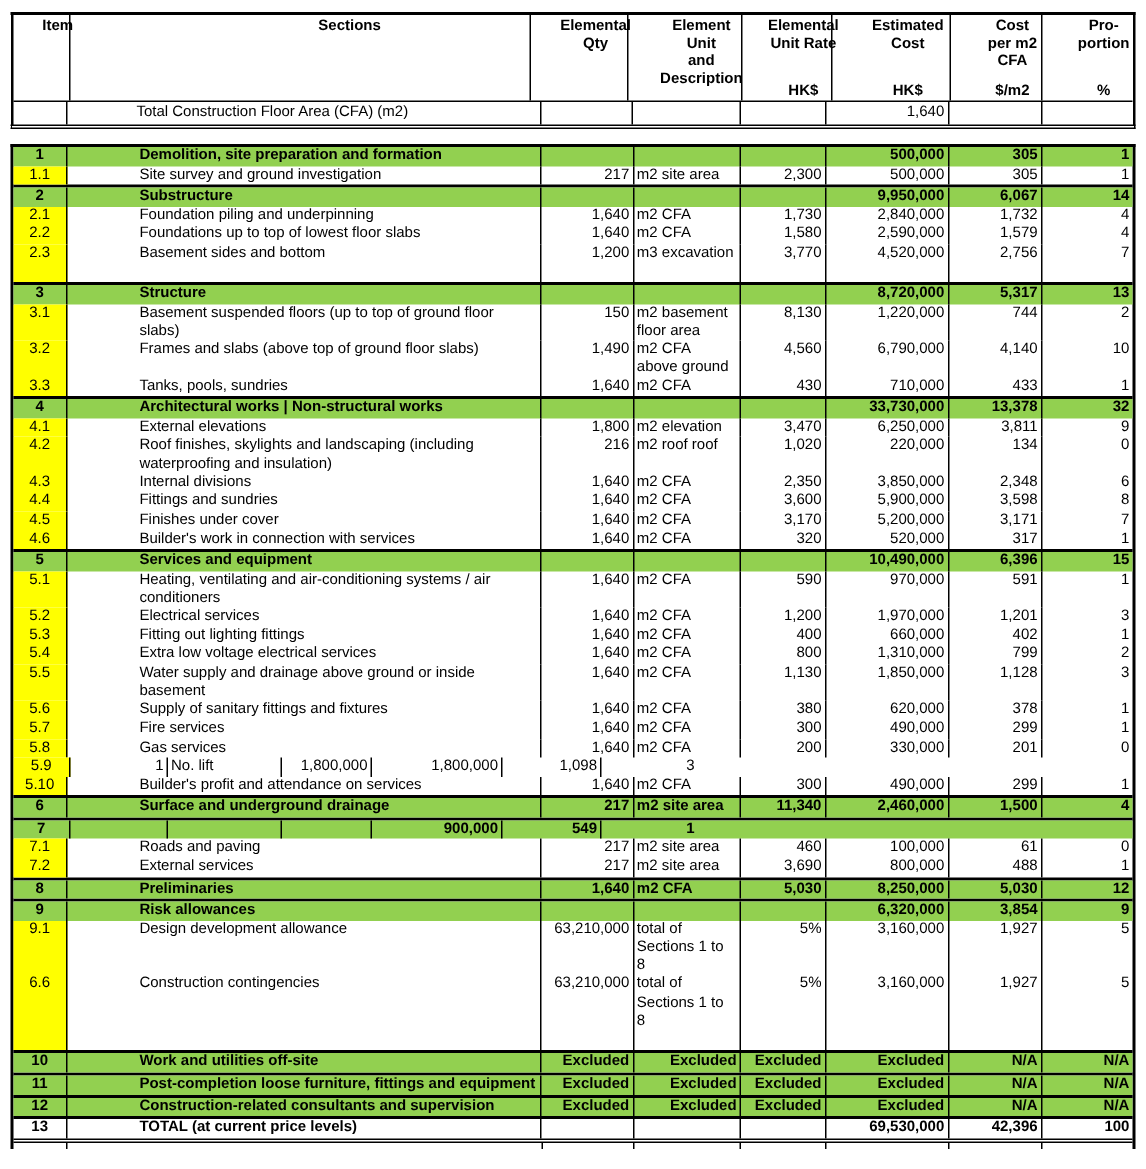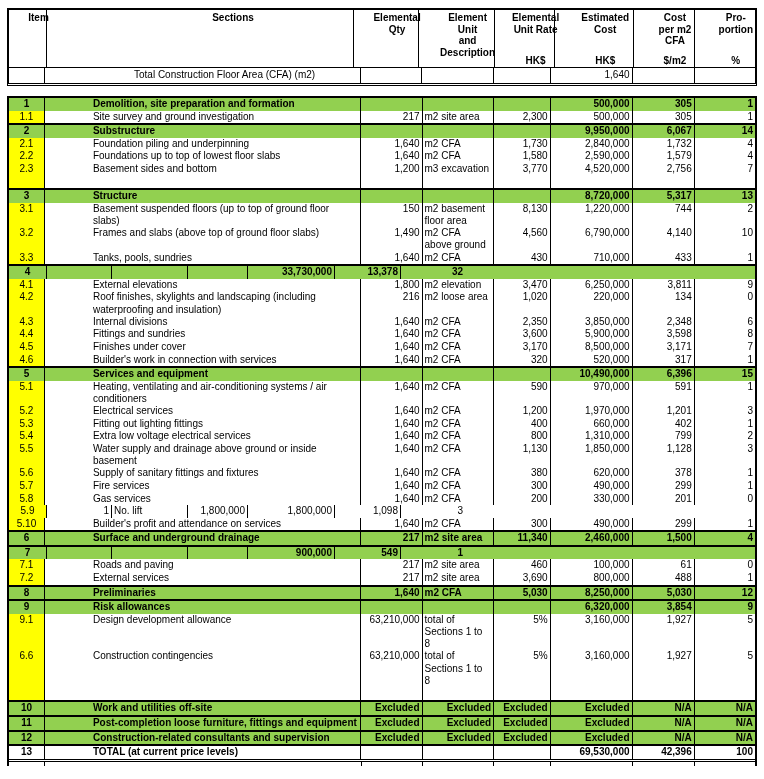--- a/index.html
+++ b/index.html
@@ -53,21 +53,21 @@
     padding:0 2px;overflow:hidden;
   }
   .cell.c7{border-right:none;}
   .cell.sec{padding-left:4px;}
   .num{text-align:right;}
   .item{text-align:center;}
   .unit{white-space:pre-line;}
   .row.section{background:var(--green,#92D050);font-weight:bold;}
   .row.sub .item,.row.spacer .item{background:var(--yellow,#FFFF00);}
   .row.total{font-weight:bold;}
-  .cfa-label{text-align:center;}
+  .cfa-label{text-align:left;}
 
   
   .stub{display:flex;height:4px;border-left:2px solid #000;border-right:2px solid #000;width:750px;box-sizing:border-box;}
   .stub .cell{border-right:1px solid #000;padding:0;}
   .stub .cell.c7{border-right:none;}
 </style>
 </head>
 <body>
 
 <div class="sheet">
@@ -242,20 +242,21 @@
           <div class="cell c3 unit">m2 CFA</div>
           <div class="cell c4 num">430</div>
           <div class="cell c5 num">710,000</div>
           <div class="cell c6 num">433</div>
           <div class="cell c7 num">1</div>
         </div>
       </div>
       <div class="group">
         <div class="row section">
           <div class="cell c0 item">4</div>
+          <div class="cell c1 sec">Architectural works | Non-structural works</div>
           <div class="cell c2 num"></div>
           <div class="cell c3 unit"></div>
           <div class="cell c4 num"></div>
           <div class="cell c5 num">33,730,000</div>
           <div class="cell c6 num">13,378</div>
           <div class="cell c7 num">32</div>
         </div>
         <div class="row sub">
           <div class="cell c0 item">4.1</div>
           <div class="cell c1 sec">External elevations</div>
@@ -263,21 +264,21 @@
           <div class="cell c3 unit">m2 elevation</div>
           <div class="cell c4 num">3,470</div>
           <div class="cell c5 num">6,250,000</div>
           <div class="cell c6 num">3,811</div>
           <div class="cell c7 num">9</div>
         </div>
         <div class="row sub">
           <div class="cell c0 item">4.2</div>
           <div class="cell c1 sec">Roof finishes, skylights and landscaping (including waterproofing and insulation)</div>
           <div class="cell c2 num">216</div>
-          <div class="cell c3 unit">m2 loose area</div>
+          <div class="cell c3 unit">m2 roof roof</div>
           <div class="cell c4 num">1,020</div>
           <div class="cell c5 num">220,000</div>
           <div class="cell c6 num">134</div>
           <div class="cell c7 num">0</div>
         </div>
         <div class="row sub">
           <div class="cell c0 item">4.3</div>
           <div class="cell c1 sec">Internal divisions</div>
           <div class="cell c2 num">1,640</div>
           <div class="cell c3 unit">m2 CFA</div>
@@ -295,21 +296,21 @@
           <div class="cell c5 num">5,900,000</div>
           <div class="cell c6 num">3,598</div>
           <div class="cell c7 num">8</div>
         </div>
         <div class="row sub">
           <div class="cell c0 item">4.5</div>
           <div class="cell c1 sec">Finishes under cover</div>
           <div class="cell c2 num">1,640</div>
           <div class="cell c3 unit">m2 CFA</div>
           <div class="cell c4 num">3,170</div>
-          <div class="cell c5 num">8,500,000</div>
+          <div class="cell c5 num">5,200,000</div>
           <div class="cell c6 num">3,171</div>
           <div class="cell c7 num">7</div>
         </div>
         <div class="row sub">
           <div class="cell c0 item">4.6</div>
           <div class="cell c1 sec">Builder's work in connection with services</div>
           <div class="cell c2 num">1,640</div>
           <div class="cell c3 unit">m2 CFA</div>
           <div class="cell c4 num">320</div>
           <div class="cell c5 num">520,000</div>

